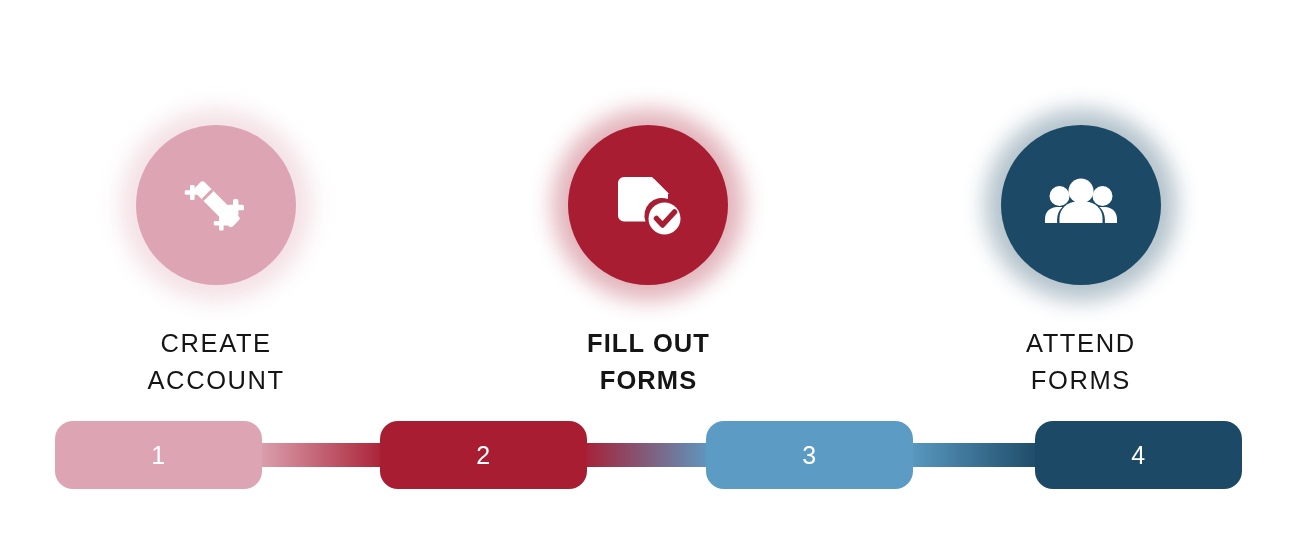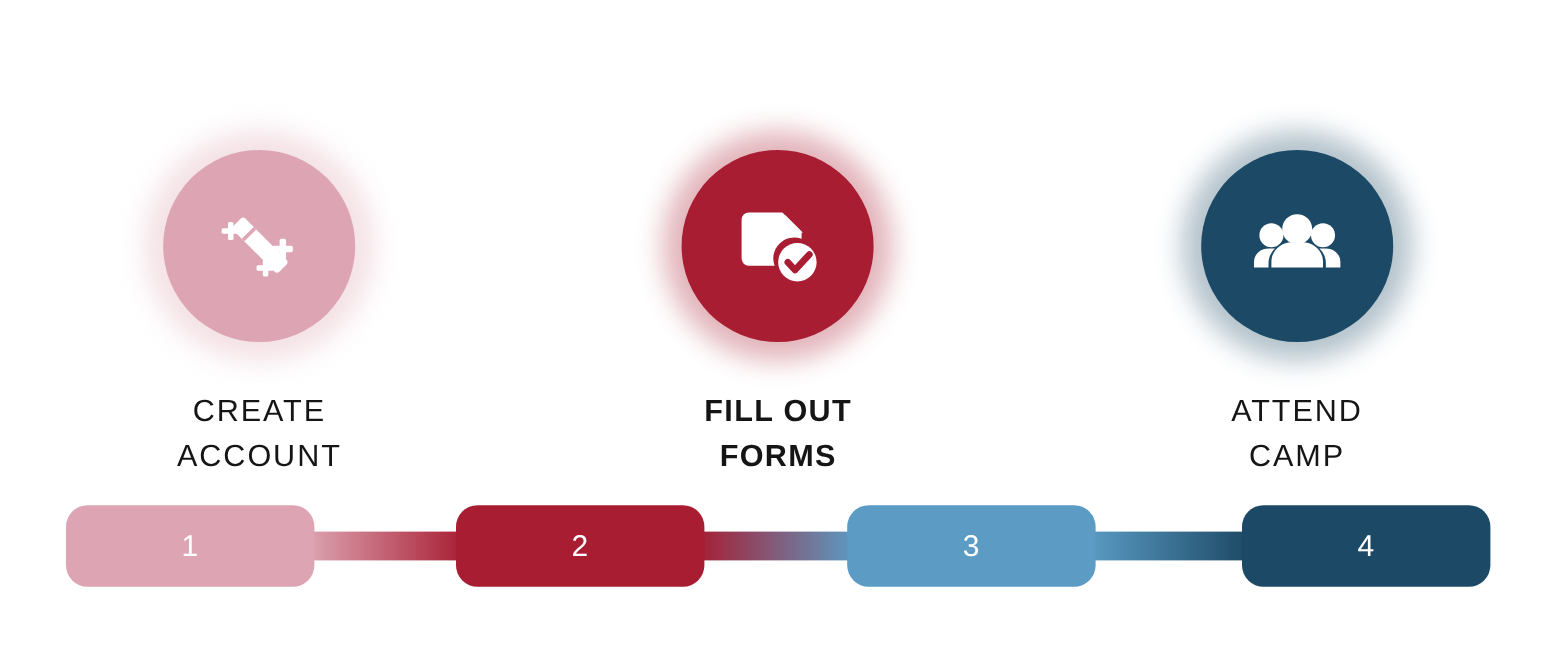--- a/index.html
+++ b/index.html
@@ -189,21 +189,21 @@
               <path d="M4 58 v-4.5 c0 -6.5 5.2 -11.5 12 -11.5 h5.5 c-3.4 3.2 -5.4 7.6 -5.4 12.4 v3.6 z"></path>
               <circle cx="61.5" cy="31" r="10"></circle>
               <path d="M76 58 v-4.5 c0 -6.5 -5.2 -11.5 -12 -11.5 h-5.5 c3.4 3.2 5.4 7.6 5.4 12.4 v3.6 z"></path>
               <circle cx="40" cy="26" r="12.5"></circle>
               <path d="M18.5 58 v-4.8 c0 -9.2 7.6 -16.4 17 -16.4 h9 c9.4 0 17 7.2 17 16.4 v4.8 z"></path>
             </svg>
           </span>
         </div>
       </div>
       <div class="step-label">ATTEND
-CAMP</div>
+FORMS</div>
     </div>
 
   </div>
 
   <div class="progress-bar">
 
     <div class="connector" style="left:200px; width:133px; background:linear-gradient(to right,#dda5b3,#a81d32);"></div>
     <div class="connector" style="left:525px; width:133px; background:linear-gradient(to right,#a81d32,#5b9bc4);"></div>
     <div class="connector" style="left:851px; width:136px; background:linear-gradient(to right,#5b9bc4,#1c4965);"></div>
 

